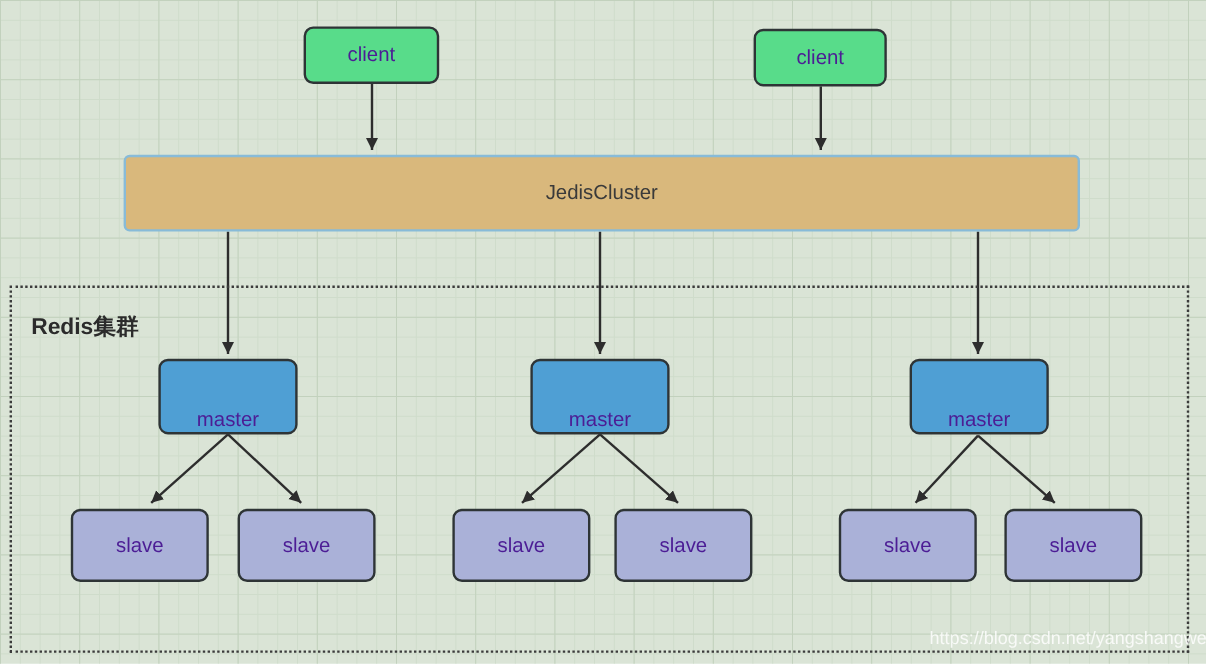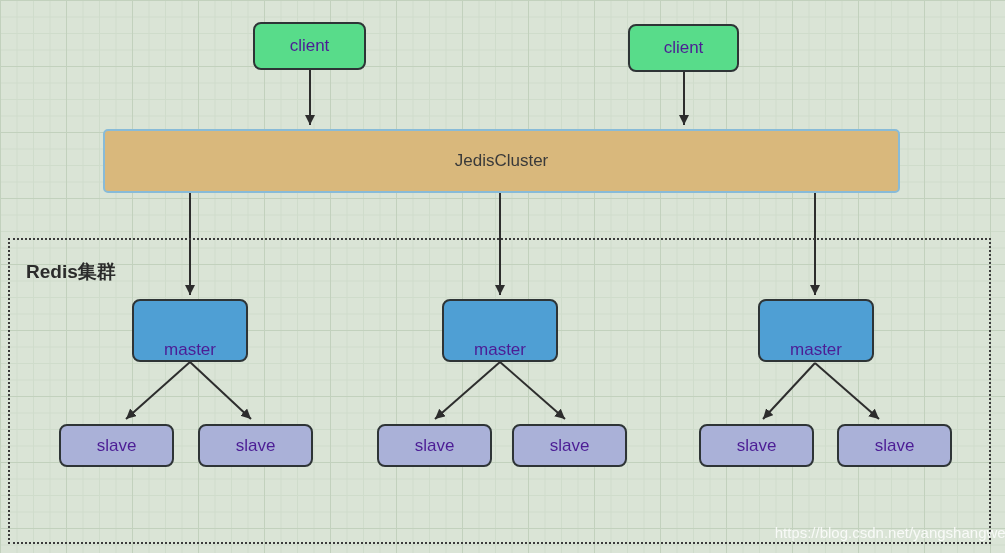--- a/index.html
+++ b/index.html
@@ -78,21 +78,21 @@
   .master-node {
     top: 299px; width: 116px; height: 63px;
     background: #4f9fd4;
     align-items: flex-end;
   }
   .master-1 { left: 132px; }
   .master-2 { left: 442px; }
   .master-3 { left: 758px; }
 
   .slave-node {
-    top: 424px; width: 115px; height: 43px;
+    top: 424px; width: 115px; height: 61px;
     background: #aab1d8;
   }
   .slave-1 { left: 59px; }
   .slave-2 { left: 198px; }
   .slave-3 { left: 377px; }
   .slave-4 { left: 512px; }
   .slave-5 { left: 699px; }
   .slave-6 { left: 837px; }
 
   .watermark {

